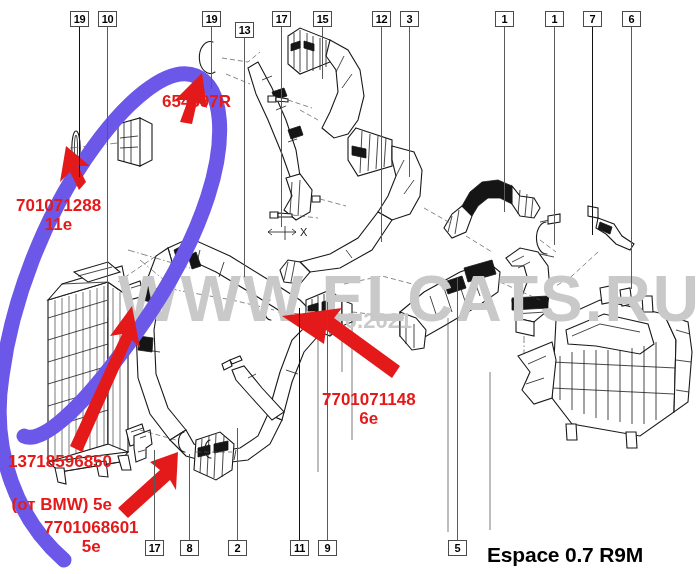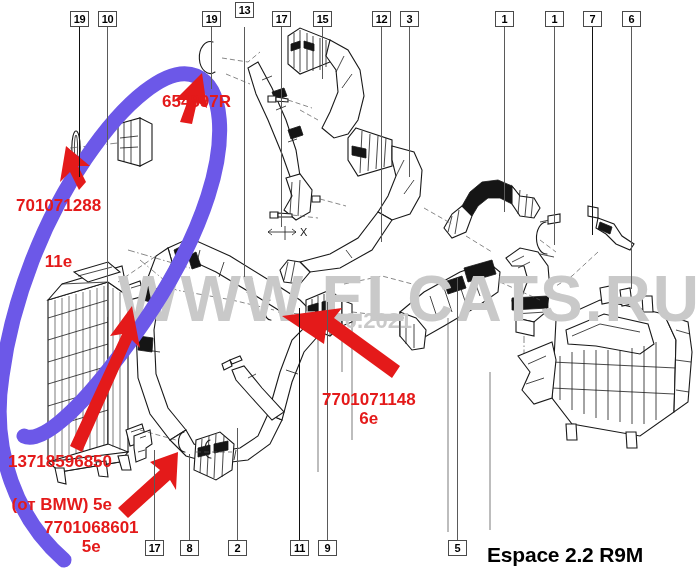--- a/index.html
+++ b/index.html
@@ -405,21 +405,21 @@
     </svg>
 
     <div id="callouts-top">
         <div class="leader dark" style="left: 79px; top: 27px; height: 150px;"></div>
         <div class="callout" style="left: 70px; top: 11px;">19</div>
         <div class="leader" style="left: 107px; top: 27px; height: 290px;"></div>
         <div class="callout" style="left: 98px; top: 11px;">10</div>
         <div class="leader" style="left: 211px; top: 27px; height: 62px;"></div>
         <div class="callout" style="left: 202px; top: 11px;">19</div>
         <div class="leader" style="left: 244px; top: 27px; height: 250px;"></div>
-        <div class="callout" style="left: 235px; top: 2px;">13</div>
+        <div class="callout" style="left: 235px; top: 22px;">13</div>
         <div class="leader" style="left: 281px; top: 27px; height: 200px;"></div>
         <div class="callout" style="left: 272px; top: 11px;">17</div>
         <div class="leader" style="left: 322px; top: 27px; height: 52px;"></div>
         <div class="callout" style="left: 313px; top: 11px;">15</div>
         <div class="leader" style="left: 381px; top: 27px; height: 215px;"></div>
         <div class="callout" style="left: 372px; top: 11px;">12</div>
         <div class="leader" style="left: 409px; top: 27px; height: 150px;"></div>
         <div class="callout" style="left: 400px; top: 11px;">3</div>
         <div class="leader" style="left: 504px; top: 27px; height: 185px;"></div>
         <div class="callout" style="left: 495px; top: 11px;">1</div>
@@ -440,23 +440,23 @@
         <div class="callout" style="left: 228px; top: 540px;">2</div>
         <div class="leader dark" style="left: 299px; top: 308px; height: 232px;"></div>
         <div class="callout" style="left: 290px; top: 540px;">11</div>
         <div class="leader" style="left: 327px; top: 302px; height: 238px;"></div>
         <div class="callout" style="left: 318px; top: 540px;">9</div>
         <div class="leader" style="left: 457px; top: 278px; height: 262px;"></div>
         <div class="callout" style="left: 448px; top: 540px;">5</div>
       </div>
 
     <div id="annotations">
-        <div class="redtext" style="left: 16px; top: 196px;"><div style="text-align: left;">701071288</div><div style="text-align: center; margin-top: 37px;">11e</div></div>
+        <div class="redtext" style="left: 16px; top: 196px;"><div style="text-align: left;">701071288</div><div style="text-align: center;">11e</div></div>
         <div class="redtext" style="left: 162px; top: 92px;"><div style="text-align: left;">654897R</div></div>
         <div class="redtext" style="left: 322px; top: 390px;"><div style="text-align: left;">7701071148</div><div style="text-align: center;">6e</div></div>
         <div class="redtext" style="left: 8px; top: 452px;"><div style="text-align: right;">13718596850</div><div style="text-align: right; margin-top: 24px;">(от BMW) 5e</div></div>
         <div class="redtext" style="left: 44px; top: 518px;"><div style="text-align: left;">7701068601</div><div style="text-align: center;">5e</div></div>
       </div>
 
-    <div class="title" style="left:487px;top:543px;">Espace 2.2 R9M</div>
+    <div class="title" style="left:487px;top:543px;">Espace 0.7 R9M</div>
 
   </div>
 </div>
 
 </body></html>

